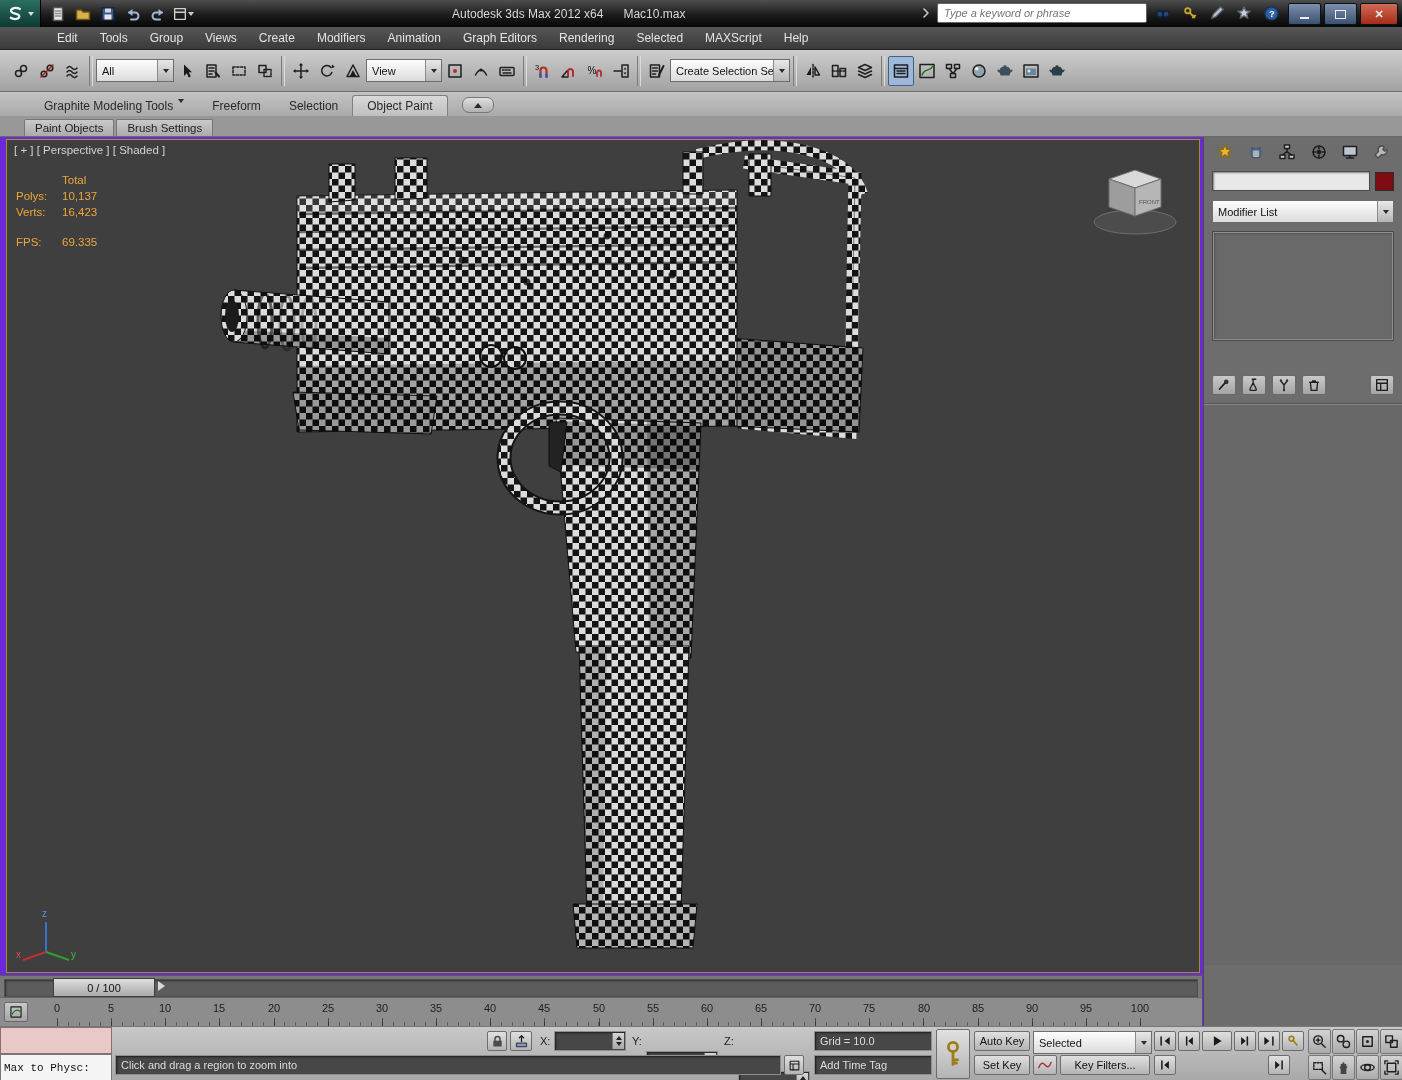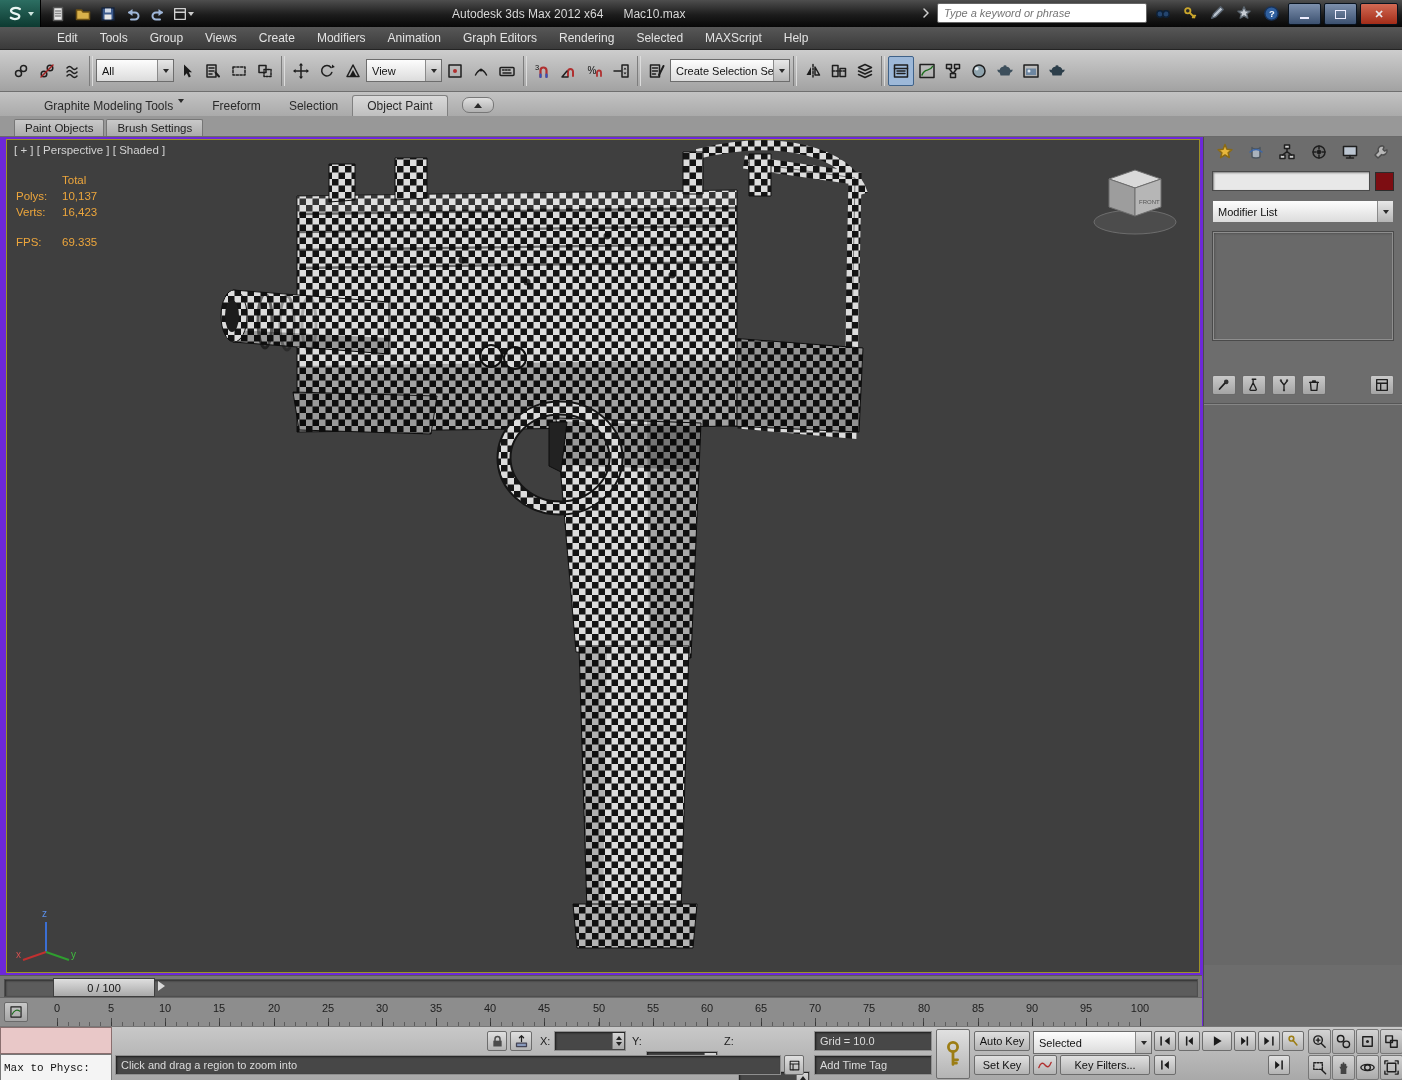--- a/index.html
+++ b/index.html
@@ -42,21 +42,21 @@
   .caret{width:0;height:0;border-left:3.5px solid transparent;border-right:3.5px solid transparent;border-top:4.5px solid #2a2a2a;}
   .caret-up{width:0;height:0;border-left:4px solid transparent;border-right:4px solid transparent;border-bottom:5px solid #2a2a2a;}
   
   .ribbontabs{position:absolute;left:0;top:92px;width:1402px;height:24px;
     background:linear-gradient(#c3c3c3,#aaaaaa);display:flex;align-items:flex-end;padding-left:30px;box-sizing:border-box;}
   .rtab{padding:3px 14px;color:#2a2a2a;font-size:12px;display:flex;gap:5px;}
   .rtab.active{background:linear-gradient(#d9d9d9,#bfbfbf);border:1px solid #808080;border-bottom:none;border-radius:3px 3px 0 0;}
   .ribbon-min{width:30px;height:14px;border:1px solid #777;border-radius:7px;background:linear-gradient(#e0e0e0,#b0b0b0);
     display:flex;align-items:center;justify-content:center;margin:0 0 3px 14px;}
   .subtabs{position:absolute;left:0;top:116px;width:1402px;height:21px;background:#989898;
-    border-bottom:1px solid #6a6a6a;display:flex;align-items:flex-end;padding-left:14px;box-sizing:border-box;}
+    border-bottom:1px solid #6a6a6a;display:flex;align-items:flex-end;padding-left:24px;box-sizing:border-box;}
   .stab{padding:2px 10px;font-size:11.5px;color:#1e1e1e;background:linear-gradient(#c9c9c9,#ababab);
     border:1px solid #767676;border-bottom:none;margin-right:2px;border-radius:2px 2px 0 0;}
   
   .viewport{position:absolute;left:6px;top:139px;width:1192px;height:832px;background:#3f3f3f;
     border:1px solid #9d9226;overflow:hidden;}
   .vp-label{position:absolute;left:7px;top:4px;color:#d2d2d2;font-size:11.5px;}
   .vstats{position:absolute;left:9px;top:34px;color:#eda63c;font-size:11.5px;display:grid;
     grid-template-columns:46px auto;row-gap:4px;}
   .vstats .gap{height:10px;grid-column:1 / span 2;}
   .gun-svg{position:absolute;left:0;top:0;width:100%;height:100%;}

